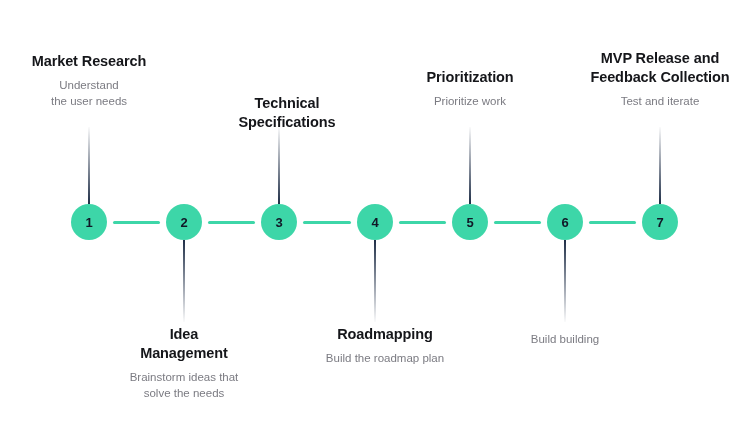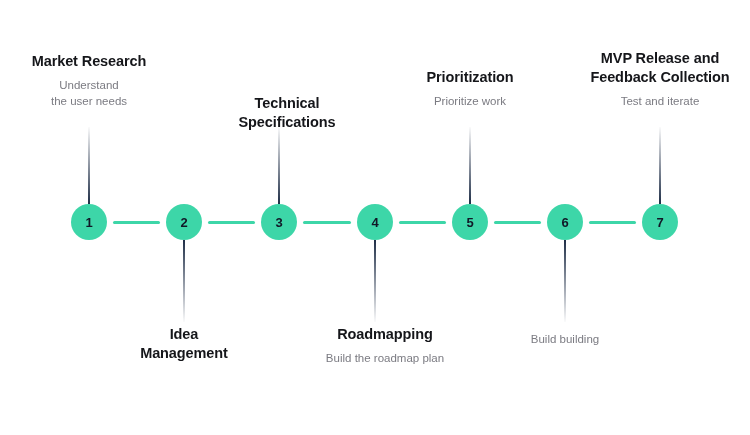--- a/index.html
+++ b/index.html
@@ -127,20 +127,21 @@
       <div class="stem up" style="left: 660px; top: 127px; height: 77px;"></div>
     </div>
 
   <div id="labels">
       <div class="label above" style="width: 210px; left: -16px; top: 52px;">
         <div class="title">Market Research</div>
         <div class="subtitle">Understand<br>the user needs</div>
       </div>
       <div class="label below" style="width: 210px; left: 79px; top: 325px;">
         <div class="title">Idea<br>Management</div>
+        <div class="subtitle">Brainstorm ideas that<br>solve the needs</div>
       </div>
       <div class="label above" style="width: 210px; left: 182px; top: 49px; margin-top: 45px;">
         <div class="title">Technical<br>Specifications</div>
       </div>
       <div class="label below" style="width: 210px; left: 280px; top: 325px;">
         <div class="title">Roadmapping</div>
         <div class="subtitle">Build the roadmap plan</div>
       </div>
       <div class="label above" style="width: 210px; left: 365px; top: 68px;">
         <div class="title">Prioritization</div>

